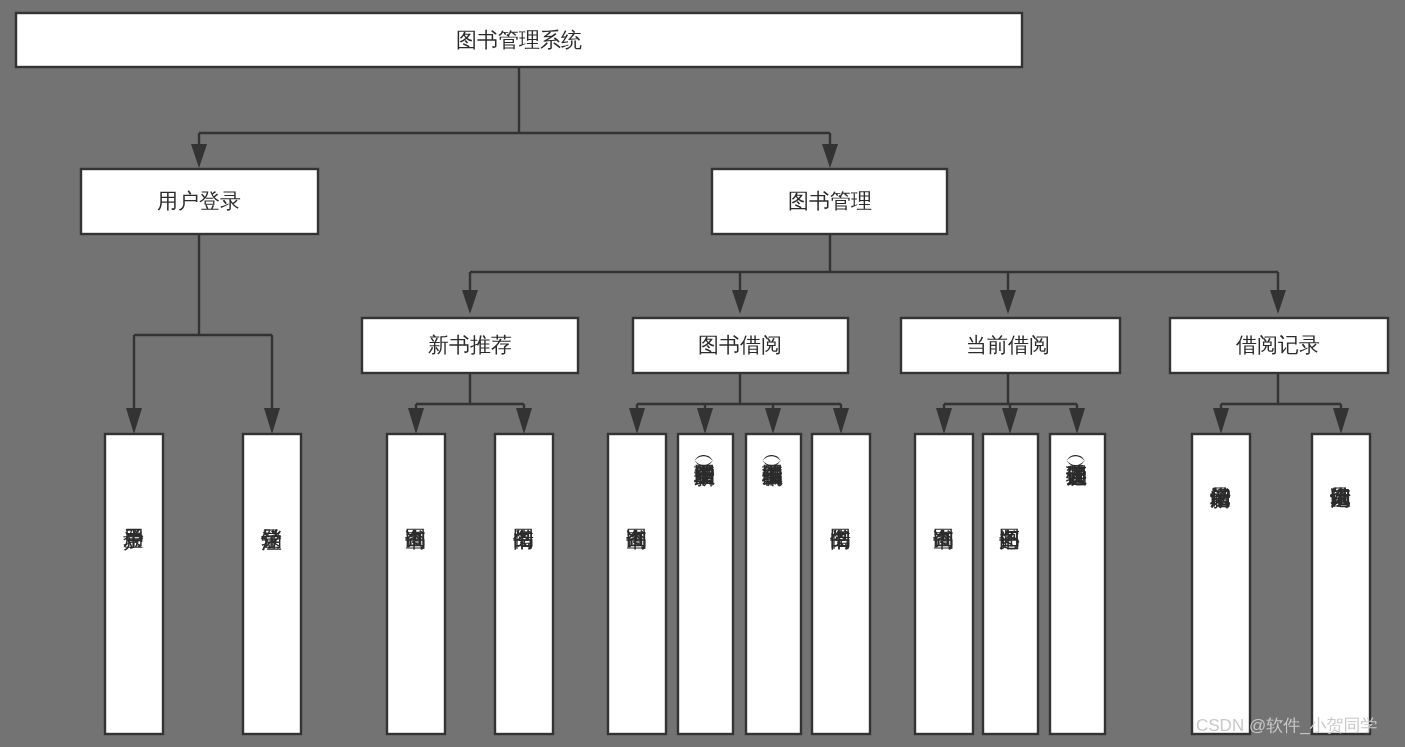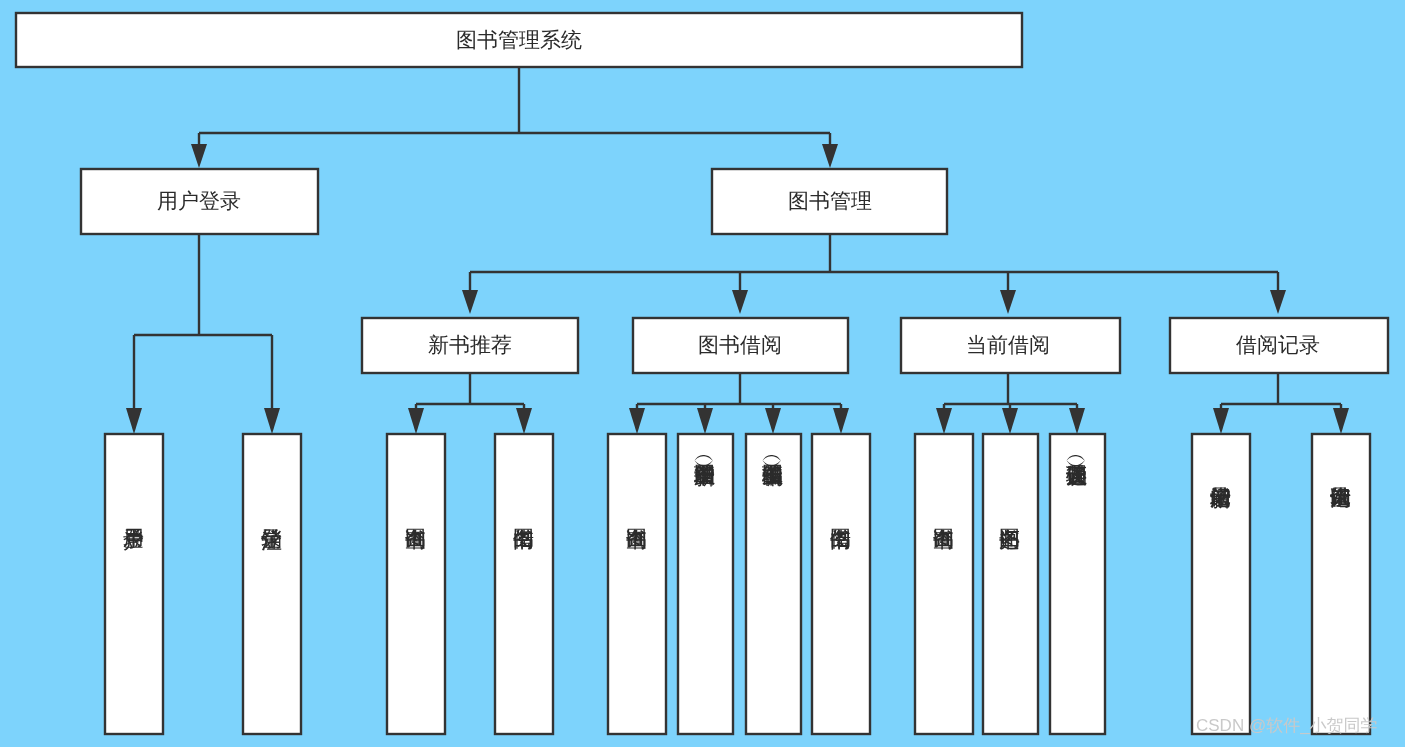--- a/index.html
+++ b/index.html
@@ -8,21 +8,21 @@
     padding: 0;
     background: #ffffff;
   }
   body {
     font-family: "Liberation Sans", "DejaVu Sans", sans-serif;
   }
   #diagram-root {
     position: relative;
     width: 1405px;
     height: 747px;
-    background: #7dd3fc;
+    background: #737373;
     overflow: hidden;
   }
   svg.diagram-canvas {
     position: absolute;
     left: 0;
     top: 0;
     width: 1405px;
     height: 747px;
     display: block;
   }

